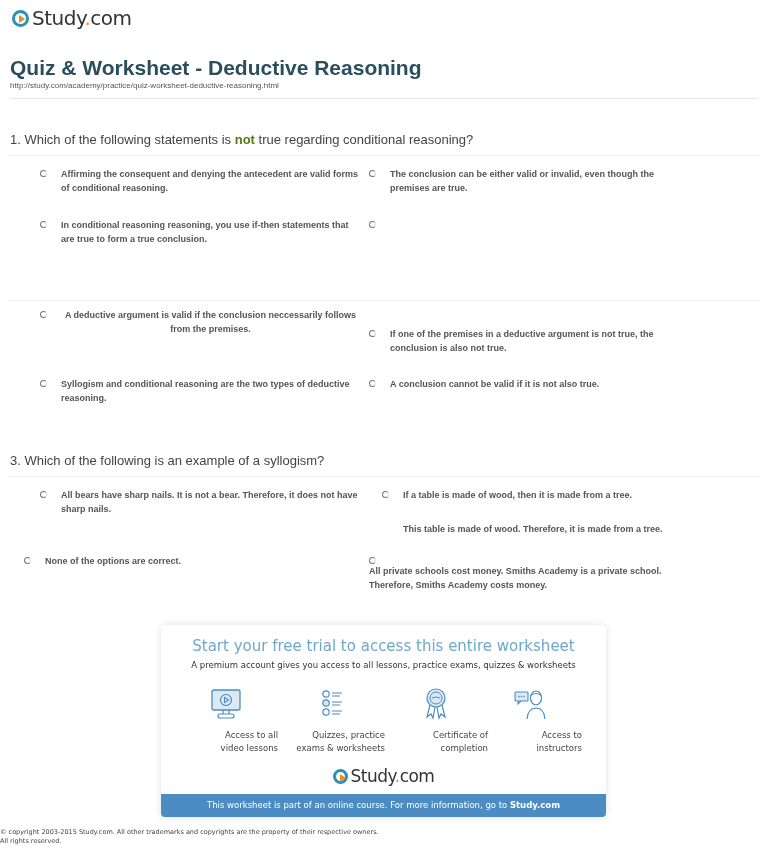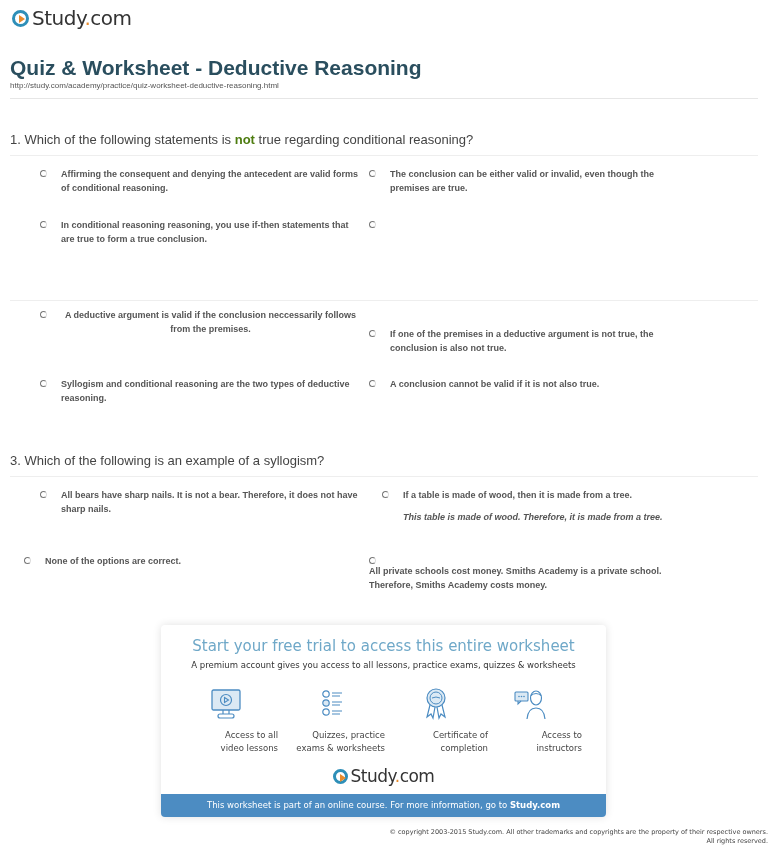--- a/index.html
+++ b/index.html
@@ -21,35 +21,35 @@
     .rule { position: absolute; left: 10px; right: 10px; height: 1px; background: #e6e6e6; }
 
     .question { position: absolute; left: 10px; right: 10px; }
     .q-title { font-size: 13px; color: #444; padding-left: 0; }
     .q-title b { color: #4d7c0f; }
     .q-rule { height: 1px; background: #eee; margin-top: 8px; }
 
     .opt { position: absolute; display: flex; width: 320px; }
     .radio { width: 7px; height: 7px; border-radius: 50%; border: 1.5px solid #777; border-right-color: #ddd; margin-top: 3px; margin-right: 14px; flex: none; }
     .opt-text { font-size: 9px; font-weight: bold; color: #555; line-height: 14px; }
-    .opt-text .line2 { display: block; margin-top: 8px; font-style: italic; }
+    .opt-text .line2 { display: block; margin-top: 20px; }
 
     .promo { position: absolute; left: 161px; top: 625px; width: 445px; height: 192px; background: #fff; border-radius: 4px; box-shadow: 0 0 8px rgba(0,0,0,0.12); overflow: hidden; }
     .promo-title { position: absolute; left: 0; right: 0; top: 12px; text-align: center; font-family: "DejaVu Sans", sans-serif; font-size: 15px; color: #6fa8c8; font-weight: normal; }
     .promo-sub { position: absolute; left: 0; right: 0; top: 35px; text-align: center; font-family: "DejaVu Sans", sans-serif; font-size: 8.5px; color: #333; }
     .feature { position: absolute; top: 62px; width: 105px; text-align: right; }
     .feature svg { display: block; margin: 0 auto; }
     .feature-label { font-family: "DejaVu Sans", sans-serif; font-size: 8.5px; color: #444; line-height: 13px; margin-top: 8px; }
     .promo-logo { left: 0; right: 0; top: 141px; justify-content: center; }
     .promo-logo .mark { width: 15px; height: 15px; margin-right: 3px; }
     .promo-logo .word { font-size: 17px; }
     .promo-bar { position: absolute; left: 0; right: 0; bottom: 0; height: 23px; background: #4c8cc2; color: #fff; text-align: center; font-family: "DejaVu Sans", sans-serif; font-size: 8.5px; line-height: 23px; }
     .promo-bar b { font-weight: bold; }
 
-    .footer { position: absolute; left: 0; right: 0; top: 828px; text-align: right; font-family: "DejaVu Sans", sans-serif; font-size: 6.5px; color: #444; line-height: 9px; }
+    .footer { position: absolute; left: 0; right: 0; top: 828px; text-align: left; font-family: "DejaVu Sans", sans-serif; font-size: 6.5px; color: #444; line-height: 9px; }
   </style>
 </head>
 <body>
 
 <div class="logo top-logo">
   <span class="mark"></span>
   <span class="word"><span>Study</span><span class="dot">.</span><span>com</span></span>
 </div>
 
 <h1 class="page-title">Quiz &amp; Worksheet - Deductive Reasoning</h1>

